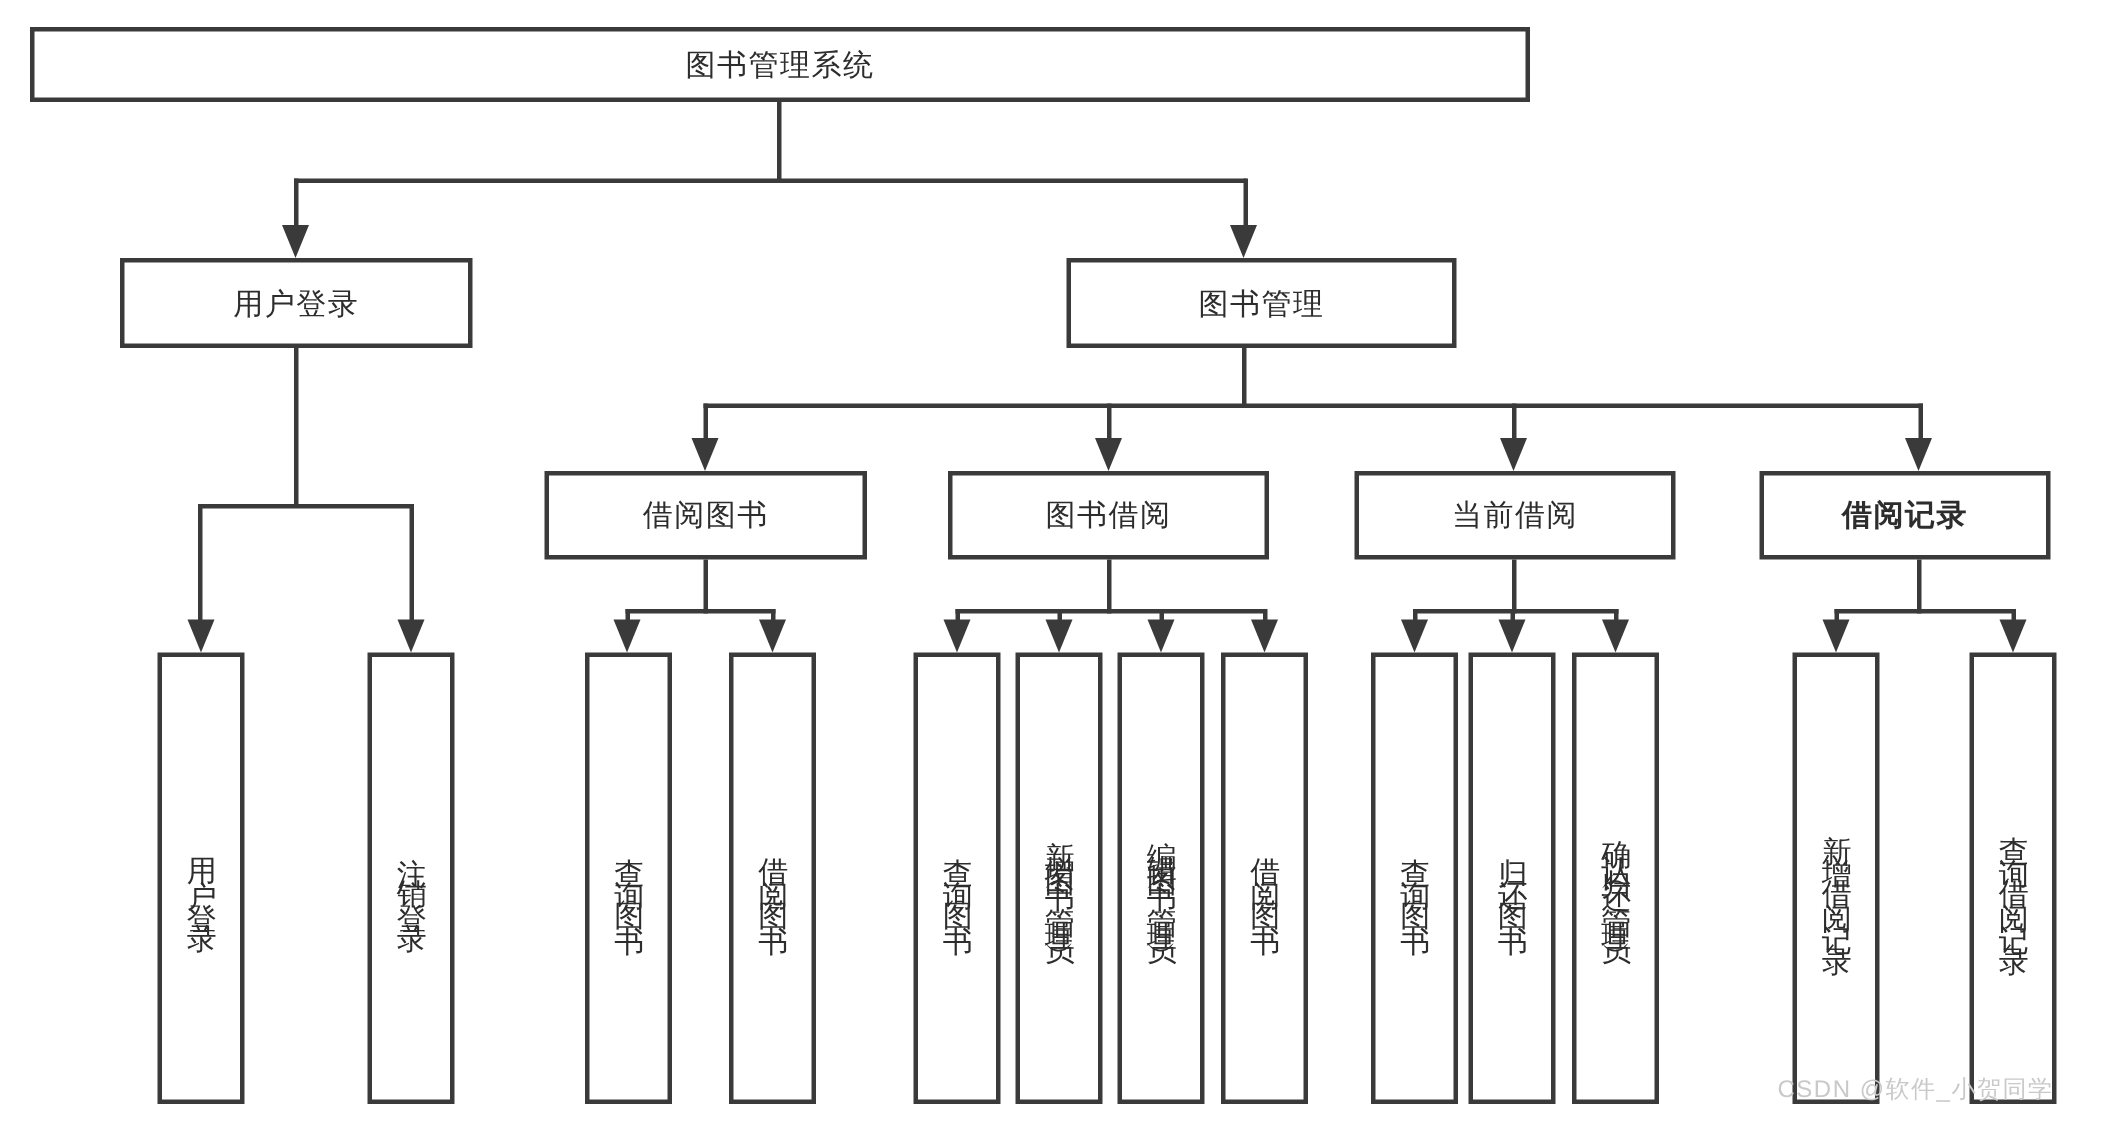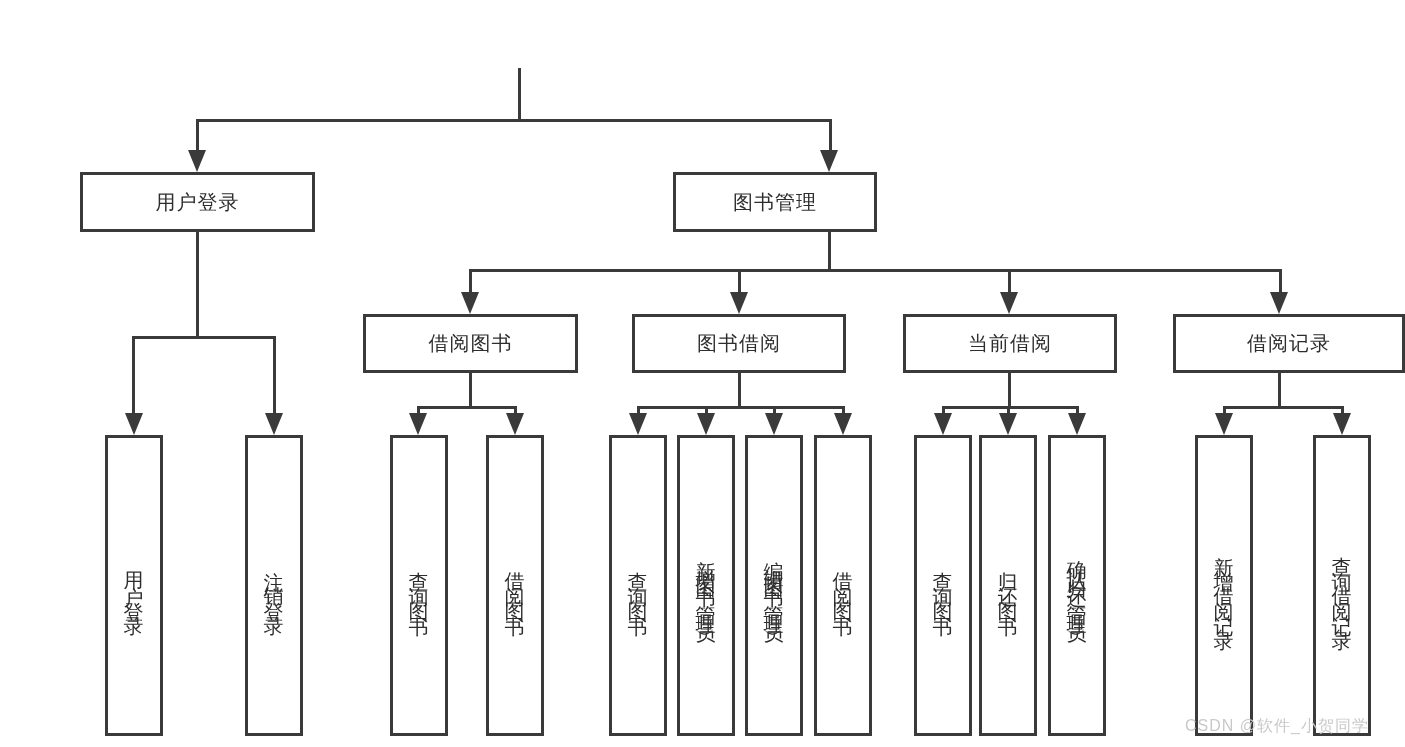--- a/index.html
+++ b/index.html
@@ -57,30 +57,31 @@
     color:var(--wm);
     letter-spacing:1px;
     white-space:nowrap;
   }
 </style>
 </head>
 <body>
 
 <div class="canvas">
 
+  <div class="node" style="left:20px;top:18px;width:1000px;height:50px;">图书管理系统</div>
 
   <div class="vline" style="left:518px;top:68px;height:53px;"></div>
   <div class="hline" style="left:196px;top:119px;width:635px;"></div>
   <div class="vline" style="left:196px;top:119px;height:36px;"></div>
   <div class="vline" style="left:829px;top:119px;height:36px;"></div>
   <div class="arrow" style="left:188px;top:150px;"></div>
   <div class="arrow" style="left:820px;top:150px;"></div>
 
   <div class="node" style="left:80px;top:172px;width:235px;height:60px;">用户登录</div>
-  <div class="node" style="left:673px;top:172px;width:204px;height:60px;">图书管理</div>
+  <div class="node" style="left:711px;top:172px;width:260px;height:60px;">图书管理</div>
 
   <div class="vline" style="left:196px;top:232px;height:106px;"></div>
   <div class="hline" style="left:132px;top:336px;width:144px;"></div>
   <div class="vline" style="left:132px;top:336px;height:80px;"></div>
   <div class="vline" style="left:273px;top:336px;height:80px;"></div>
   <div class="arrow" style="left:125px;top:413px;"></div>
   <div class="arrow" style="left:265px;top:413px;"></div>
 
   <div class="vline" style="left:828px;top:232px;height:40px;"></div>
   <div class="hline" style="left:469px;top:269px;width:813px;"></div>
@@ -89,21 +90,21 @@
   <div class="vline" style="left:1008px;top:269px;height:26px;"></div>
   <div class="vline" style="left:1279px;top:269px;height:26px;"></div>
   <div class="arrow" style="left:461px;top:292px;"></div>
   <div class="arrow" style="left:730px;top:292px;"></div>
   <div class="arrow" style="left:1000px;top:292px;"></div>
   <div class="arrow" style="left:1270px;top:292px;"></div>
 
   <div class="node" style="left:363px;top:314px;width:215px;height:59px;">借阅图书</div>
   <div class="node" style="left:903px;top:314px;width:214px;height:59px;">当前借阅</div>
   <div class="node" style="left:632px;top:314px;width:214px;height:59px;">图书借阅</div>
-  <div class="node" style="left:1173px;top:314px;width:232px;height:59px;">借阅记录</div>
+  <div class="node" style="left:1173px;top:314px;width:194px;height:59px;font-weight:bold;">借阅记录</div>
 
   <div class="vline" style="left:469px;top:373px;height:36px;"></div>
   <div class="hline" style="left:417px;top:406px;width:100px;"></div>
   <div class="vline" style="left:417px;top:406px;height:10px;"></div>
   <div class="vline" style="left:514px;top:406px;height:10px;"></div>
   <div class="arrow" style="left:409px;top:413px;"></div>
   <div class="arrow" style="left:506px;top:413px;"></div>
 
   <div class="vline" style="left:738px;top:373px;height:36px;"></div>
   <div class="hline" style="left:637px;top:406px;width:207px;"></div>

